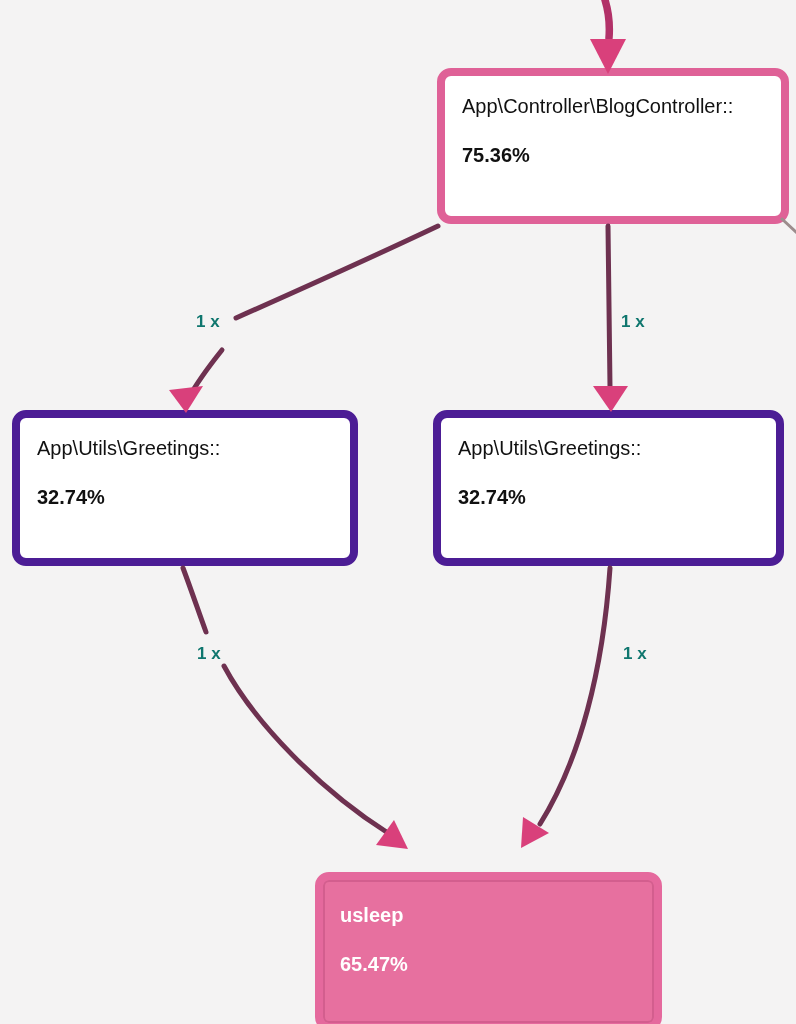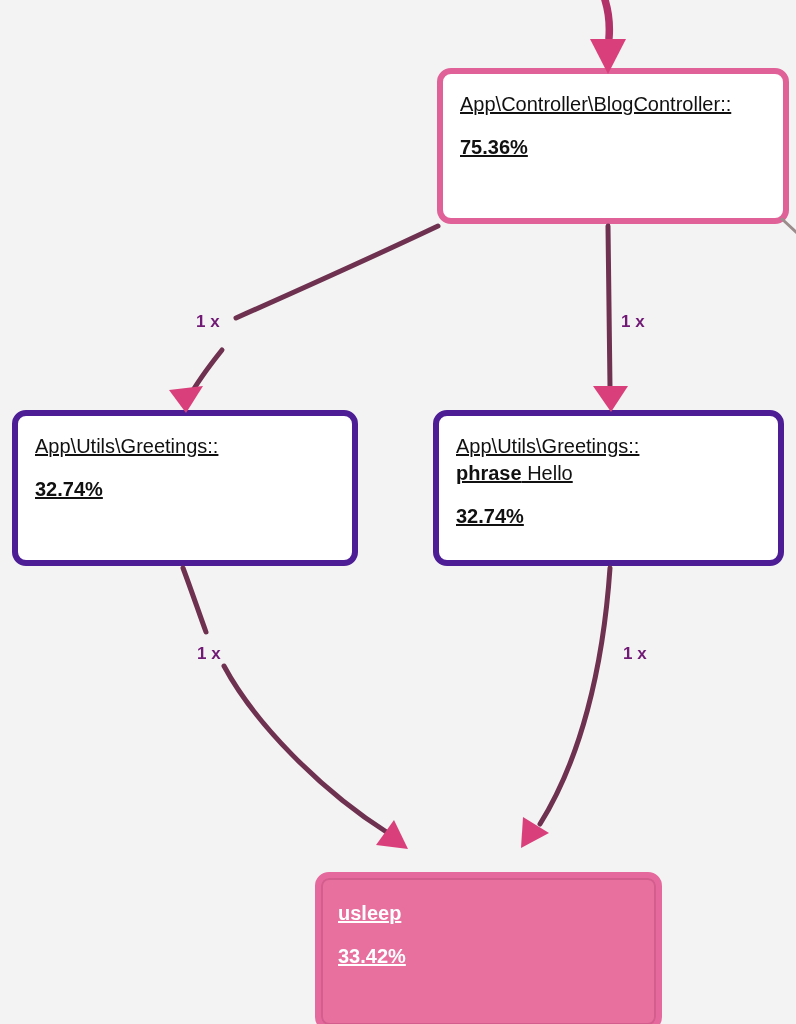--- a/index.html
+++ b/index.html
@@ -11,82 +11,80 @@
     position:relative;
     width:796px;
     height:1024px;
     background:#f4f3f3;
     overflow:hidden;
   }
   .node{
     position:absolute;
     box-sizing:border-box;
     background:#ffffff;
-    border:6px solid #4c1d95;
+    border:8px solid #4c1d95;
     border-radius:14px;
     padding:17px 14px 0 17px;
     color:#111111;
     font-size:20px;
     line-height:27px;
     z-index:1;
     cursor:pointer;
-    text-decoration:underline;
   }
   .node.hot{ border-color:#df6197; }
   .node.leaf{
     background:#e7709f;
     border-color:#e5699d;
     box-shadow:inset 0 0 0 2px rgba(150,40,90,0.25);
     color:#ffffff;
     padding-top:22px;
   }
   .node .b{ font-weight:bold; }
   .node .pct{
     font-weight:bold;
-    margin-top:16px;
+    margin-top:22px;
   }
   .edge-svg{
     position:absolute;
     left:0; top:0;
     z-index:2;
     pointer-events:none;
   }
   .edge-label{
     position:absolute;
     z-index:3;
     font-size:17px;
     font-weight:bold;
-    color:#701a75;
+    color:#0f766e;
     white-space:nowrap;
   }
 </style>
 </head>
 <body>
 
 <div class="canvas">
 
   <div class="node hot" style="left:437px;top:68px;width:352px;height:156px;">
     <div>App\Controller\BlogController::</div>
     <div class="pct">75.36%</div>
   </div>
 
   <div class="node" style="left:12px;top:410px;width:346px;height:156px;">
     <div>App\Utils\Greetings::</div>
     <div class="pct">32.74%</div>
   </div>
 
   <div class="node" style="left:433px;top:410px;width:351px;height:156px;">
     <div>App\Utils\Greetings::</div>
-    <div><span class="b">phrase</span><span> Hello</span></div>
     <div class="pct">32.74%</div>
   </div>
 
   <div class="node leaf" style="left:315px;top:872px;width:347px;height:159px;">
     <div><span class="b">usleep</span></div>
-    <div class="pct">33.42%</div>
+    <div class="pct">65.47%</div>
   </div>
 
   <svg class="edge-svg" width="796" height="1024" viewBox="0 0 796 1024">
 
     <path d="M 605 0 C 609 13 610 25 609 38" stroke="#b23168" stroke-width="7.5" fill="none" stroke-linecap="round"></path>
     <polygon points="590,39 626,39 608,74" fill="#d9407b"></polygon>
 
     <path d="M 782 219 L 797 233" stroke="#9c8d8d" stroke-width="3" fill="none" stroke-linecap="round"></path>
 
     <path d="M 438 226 C 362 262 290 294 236 318" stroke="#6e3150" stroke-width="5" fill="none" stroke-linecap="round"></path>

